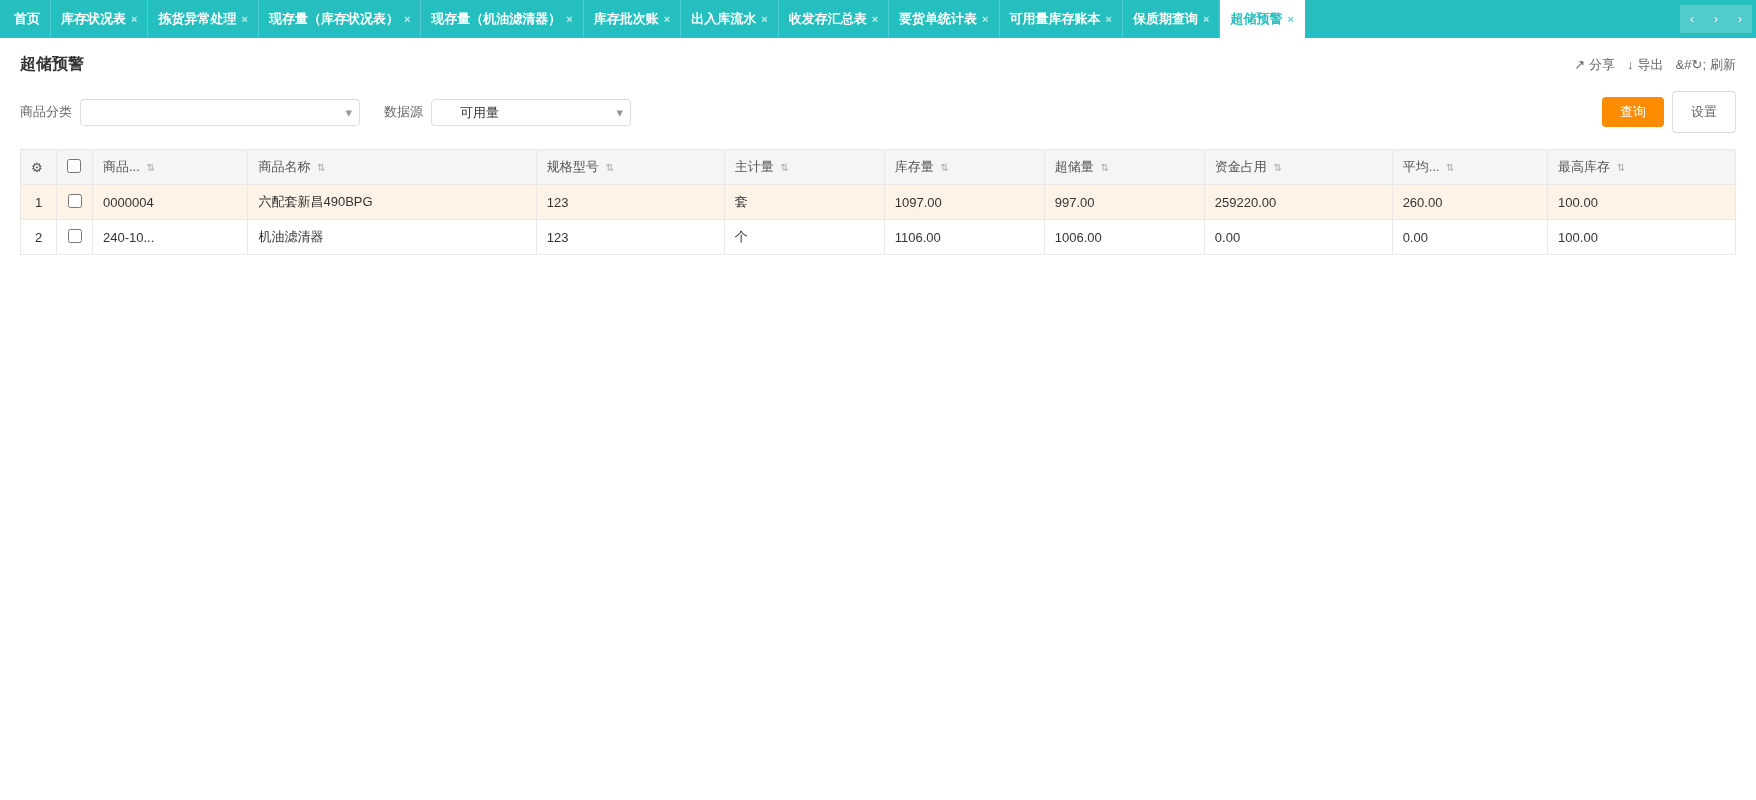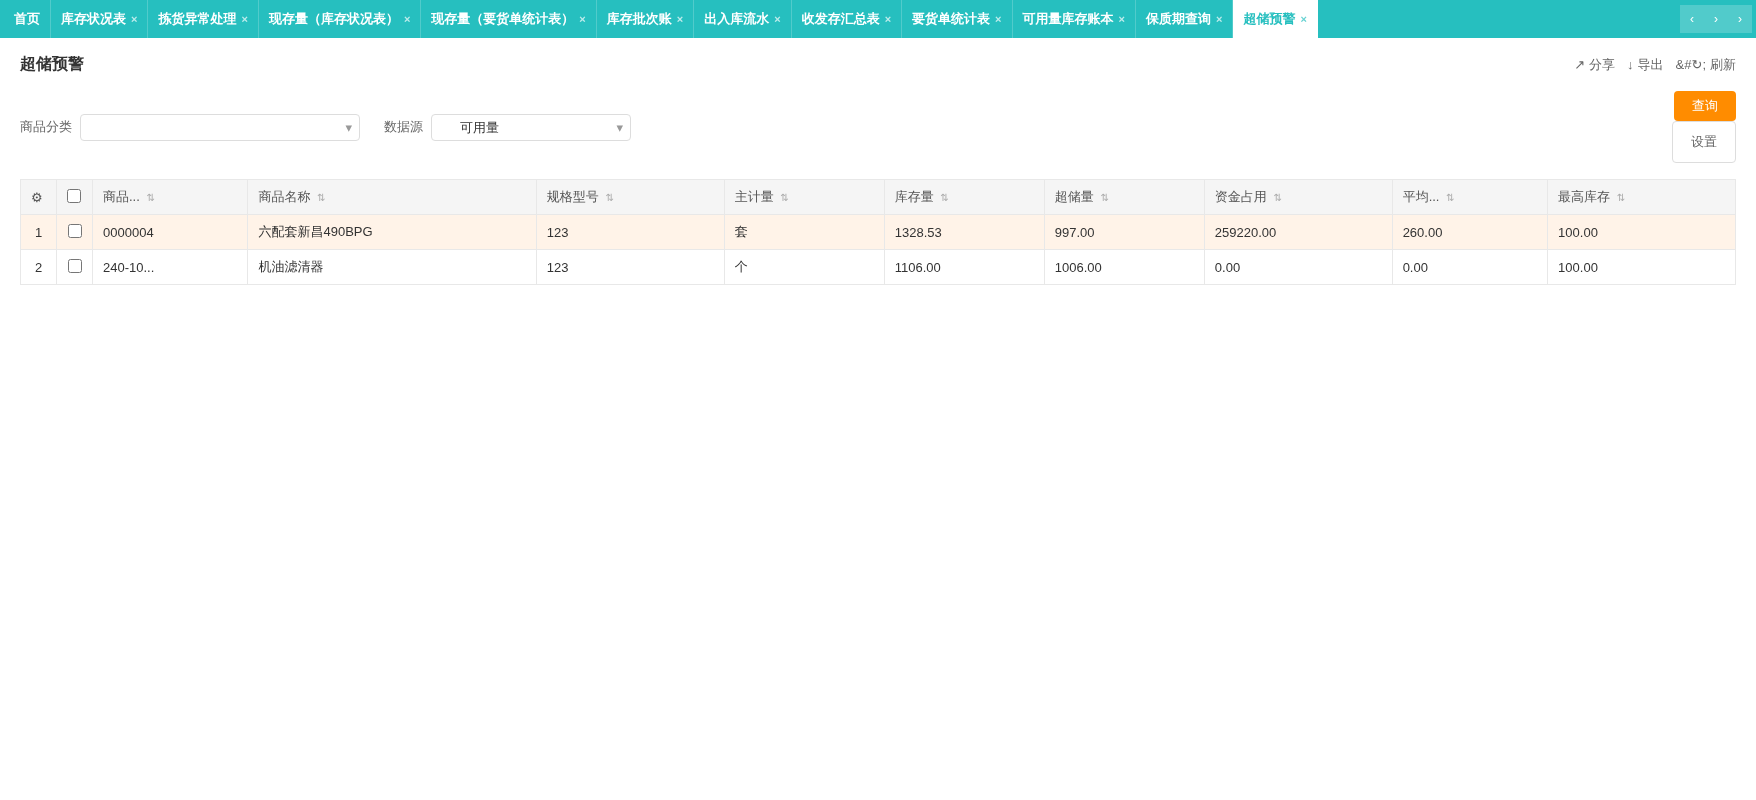--- a/index.html
+++ b/index.html
@@ -195,21 +195,20 @@
     }
     input[type="checkbox"] {
       cursor: pointer;
       width: 14px;
       height: 14px;
     }
     .filter-right {
       display: flex;
       align-items: center;
       margin-left: auto;
-      flex-direction: column;
     }
   </style>
 </head>
 <body>
 
 <div class="top-nav">
   <div class="nav-tab">
     <span>首页</span>
   </div>
   <div class="nav-tab">
@@ -218,21 +217,21 @@
   </div>
   <div class="nav-tab">
     <span>拣货异常处理</span>
     <span class="close-btn">×</span>
   </div>
   <div class="nav-tab">
     <span>现存量（库存状况表）</span>
     <span class="close-btn">×</span>
   </div>
   <div class="nav-tab">
-    <span>现存量（要货单统计表）</span>
+    <span>现存量（机油滤清器）</span>
     <span class="close-btn">×</span>
   </div>
   <div class="nav-tab">
     <span>库存批次账</span>
     <span class="close-btn">×</span>
   </div>
   <div class="nav-tab">
     <span>出入库流水</span>
     <span class="close-btn">×</span>
   </div>
@@ -356,21 +355,21 @@
     <tbody id="table-body">
     <tr class="row-highlight">
       <td class="row-num">1</td>
       <td class="checkbox-cell">
         <input type="checkbox" style="">
       </td>
       <td>0000004</td>
       <td>六配套新昌490BPG</td>
       <td>123</td>
       <td>套</td>
-      <td>1328.53</td>
+      <td>1097.00</td>
       <td>997.00</td>
       <td>259220.00</td>
       <td>260.00</td>
       <td>100.00</td>
     </tr>
         <tr>
       <td class="row-num">2</td>
       <td class="checkbox-cell">
         <input type="checkbox" style="">
       </td>

